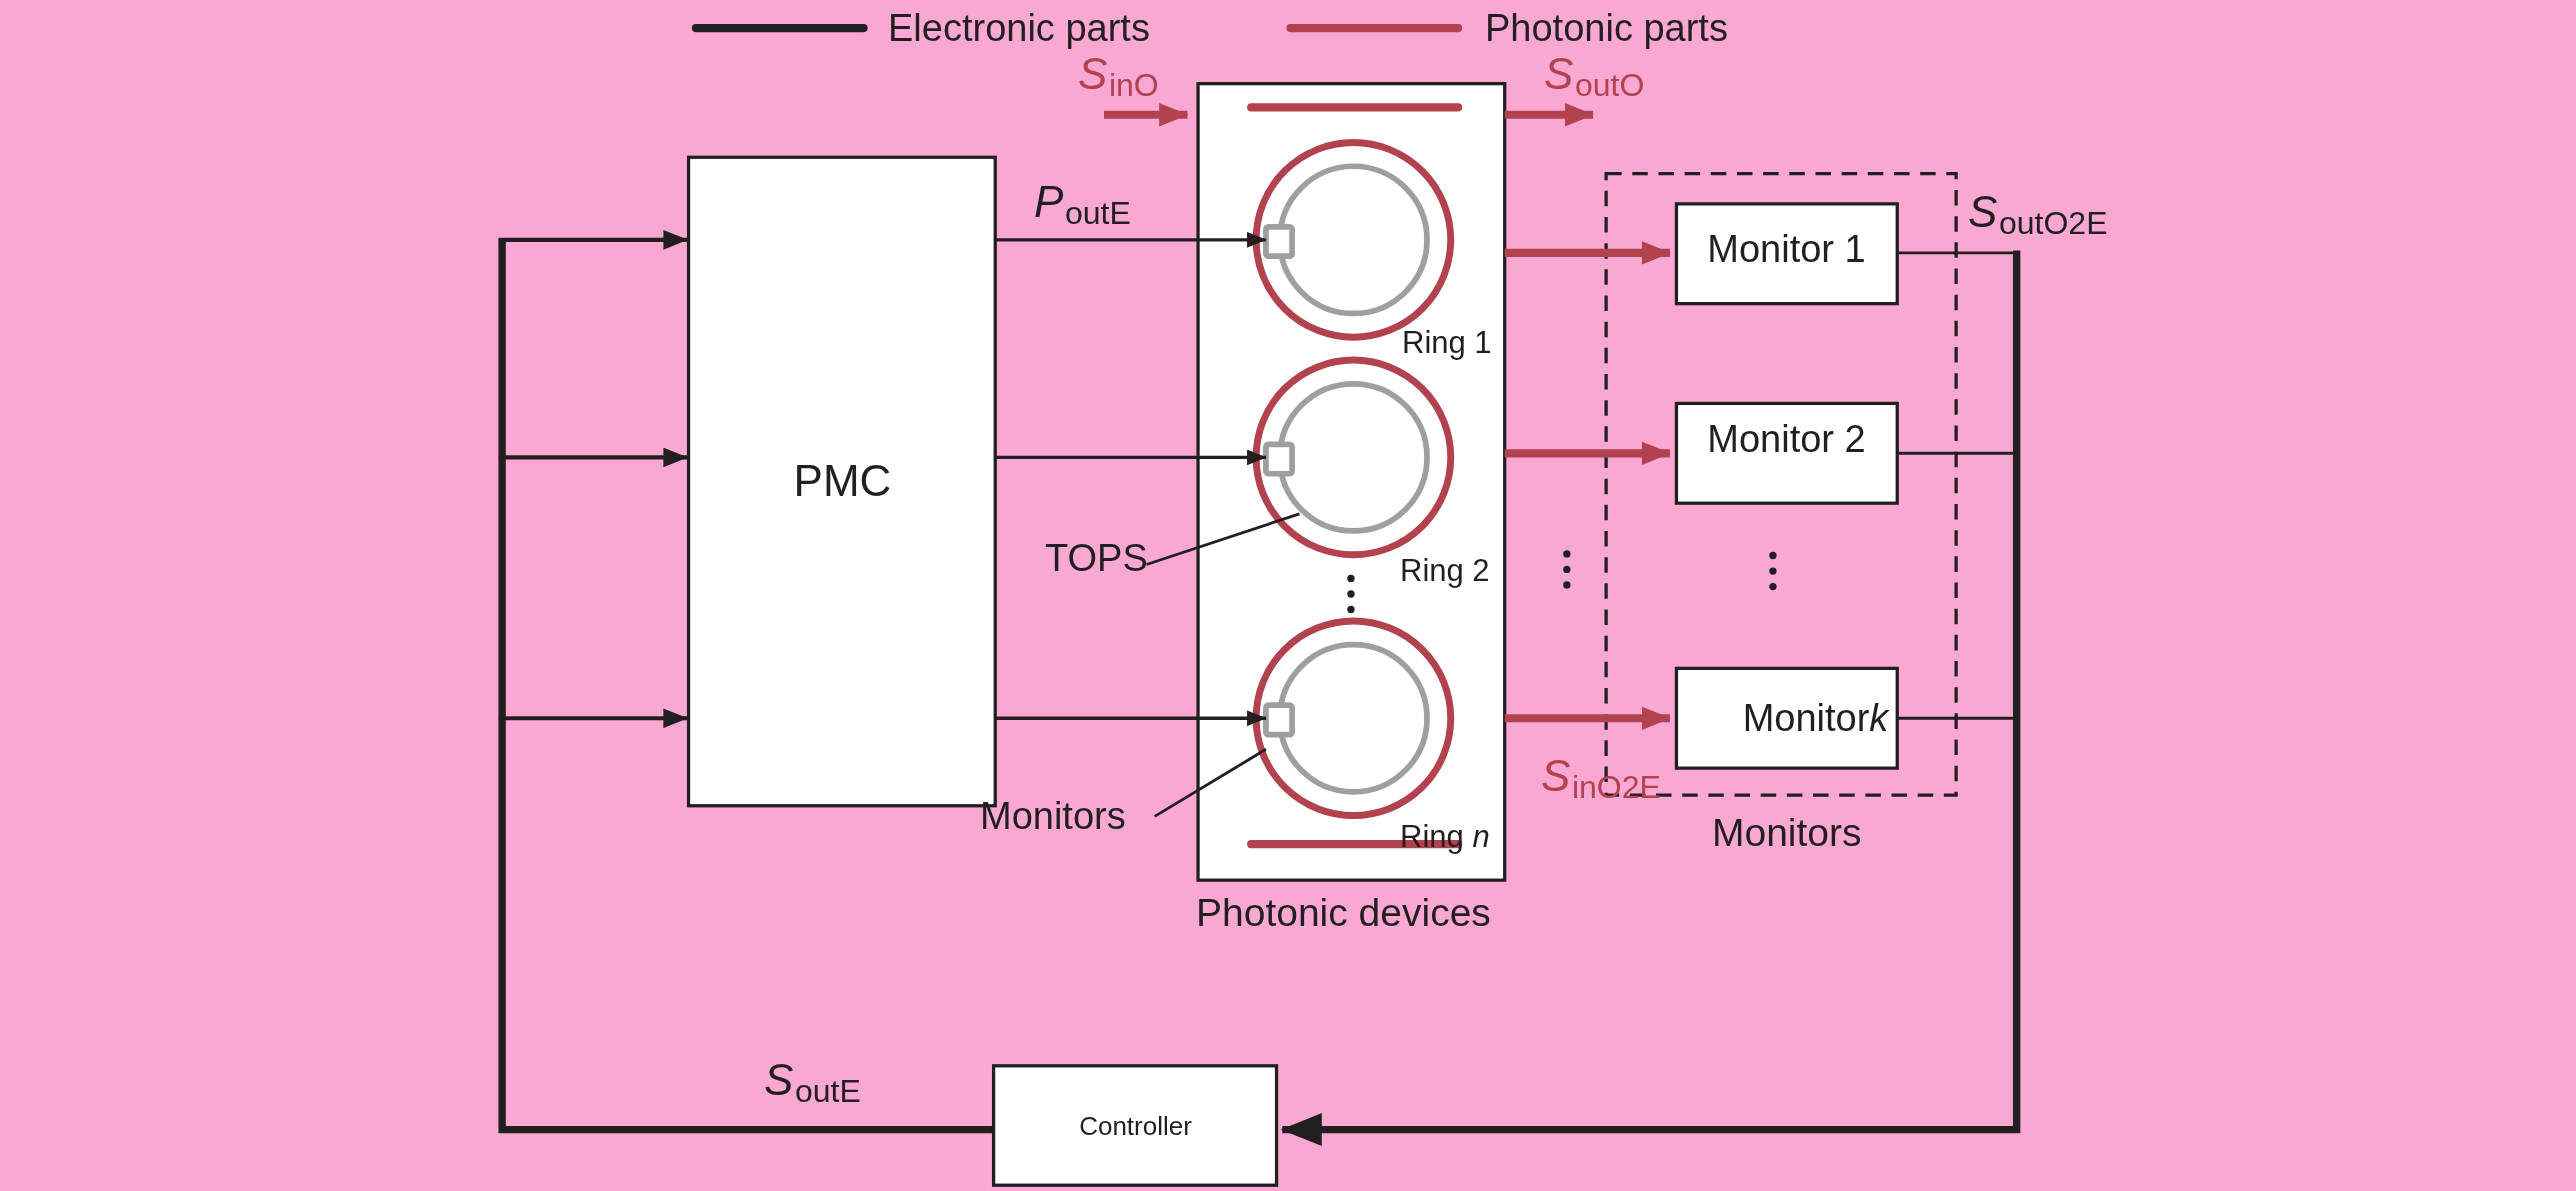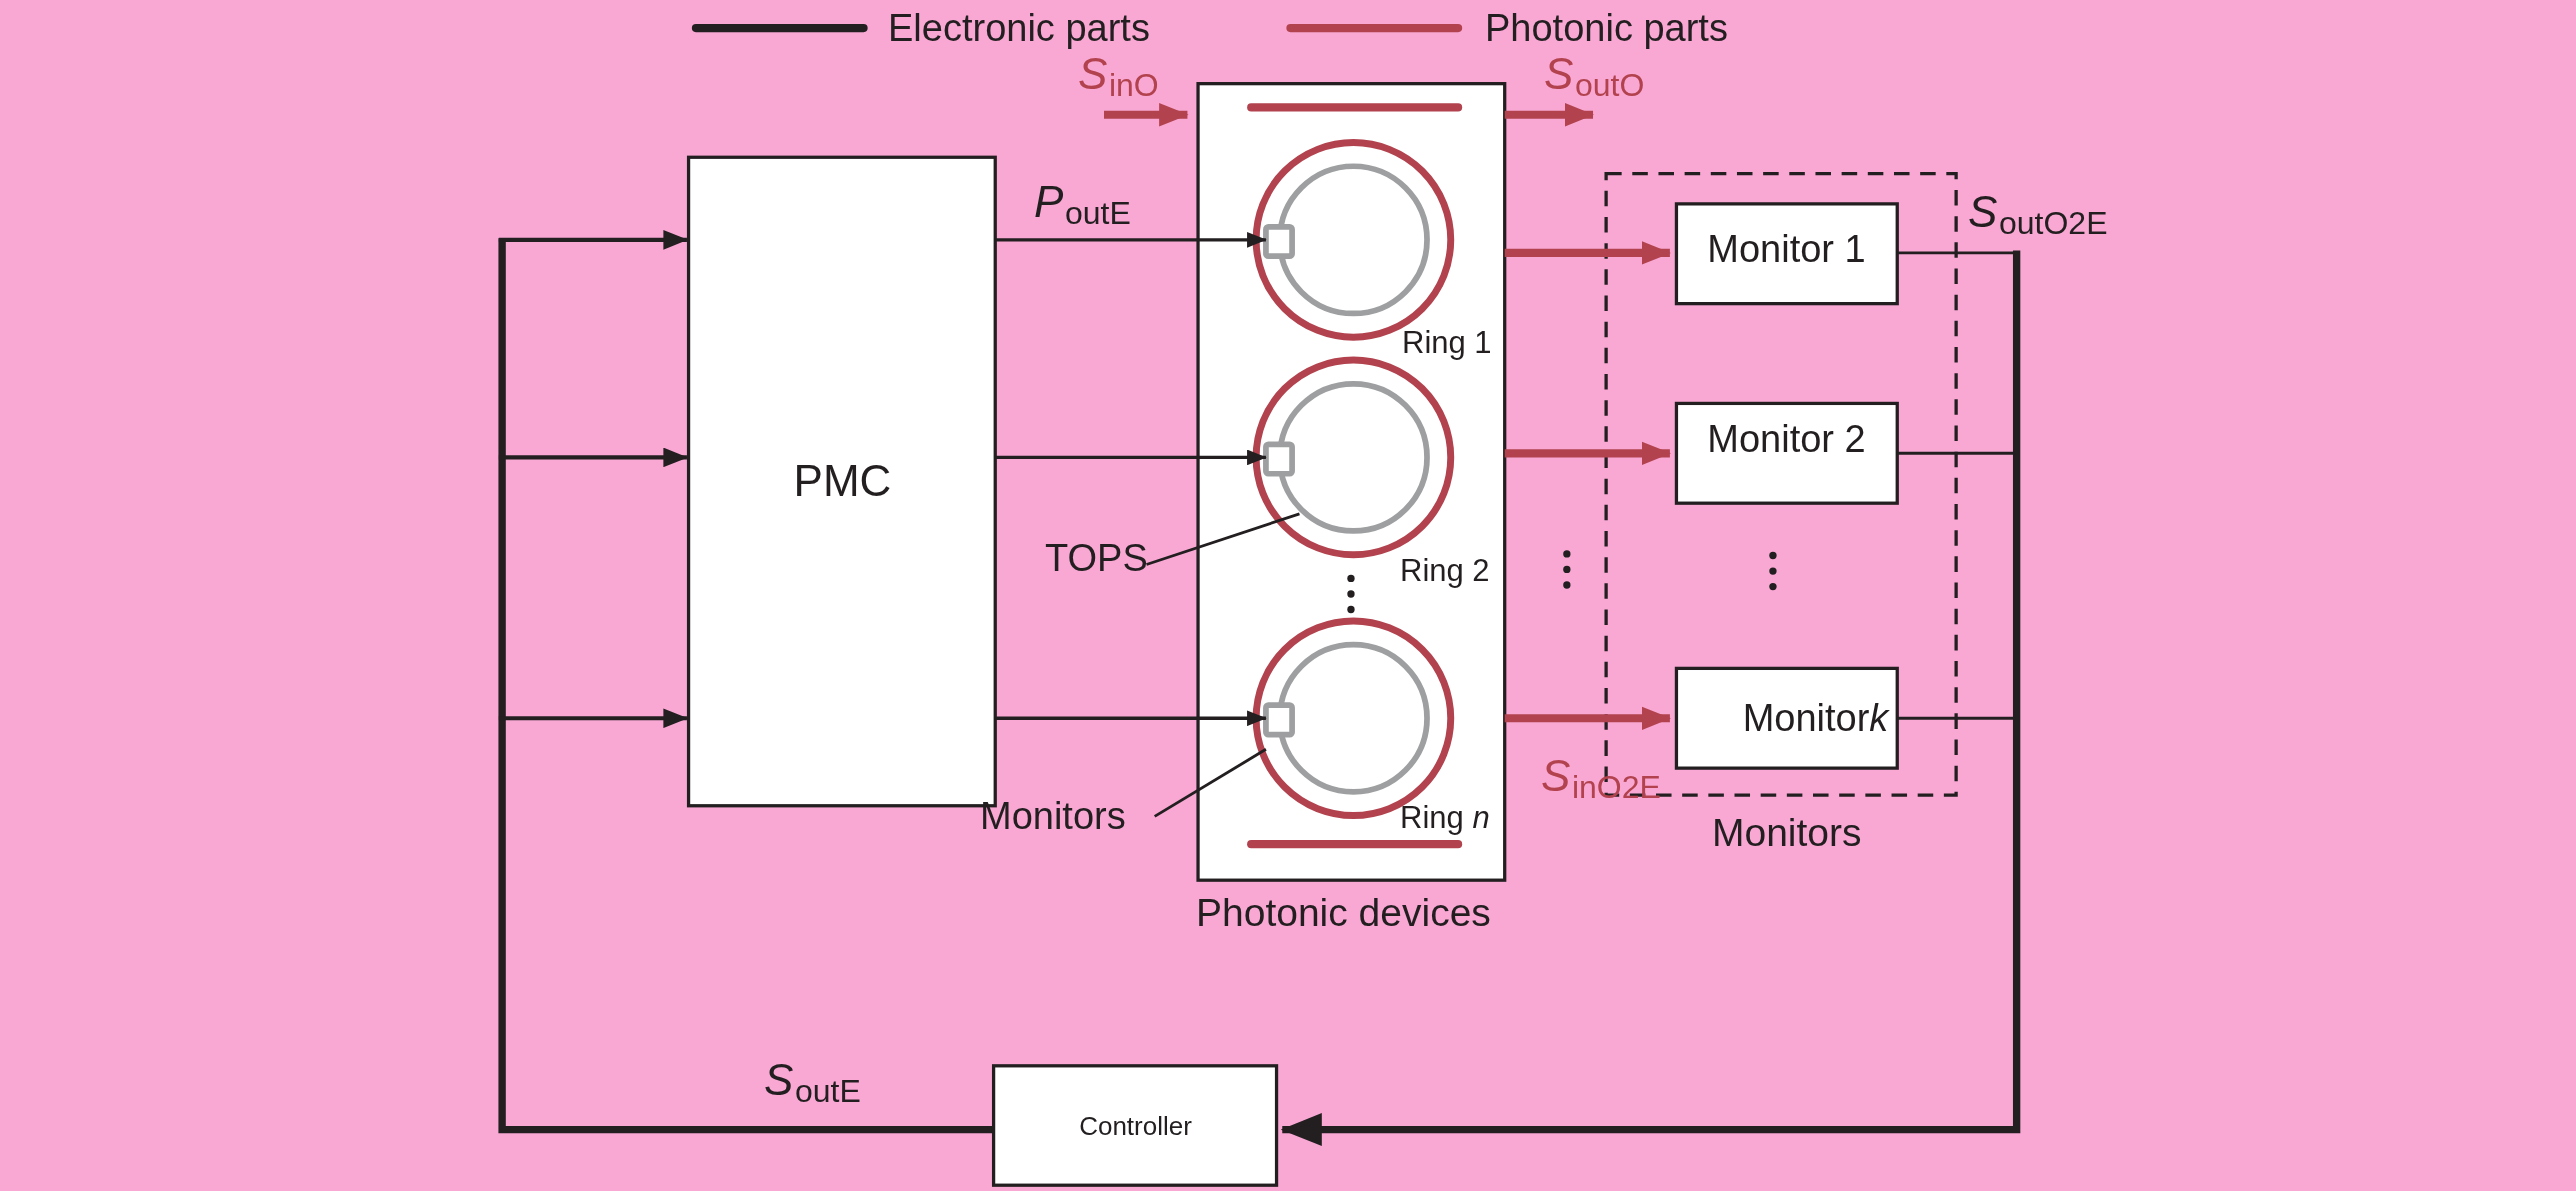--- a/index.html
+++ b/index.html
@@ -148,21 +148,21 @@
   <div class="boxlbl mon-lbl" style="left:1676px;top:204px;width:221px;height:89px;">Monitor 1</div>
   <div class="boxlbl mon-lbl" style="left:1676px;top:403px;width:221px;height:72px;">Monitor 2</div>
   <div class="boxlbl mon-lbl" style="left:1676px;top:668px;width:221px;height:100px;padding-left:29px;">
     <span>Monitor </span>
       <span class="ital">k</span>
   </div>
   <div class="boxlbl ctl-lbl" style="left:994px;top:1066px;width:283px;height:119px;">Controller</div>
 
   <div class="lbl ring-lbl" style="left:1402px;top:327px;">Ring 1</div>
   <div class="lbl ring-lbl" style="left:1400px;top:555px;">Ring 2</div>
-  <div class="lbl ring-lbl" style="left:1400px;top:802px;">
+  <div class="lbl ring-lbl" style="left:1400px;top:821px;">
     <span>Ring </span><span class="ital">n</span>
   </div>
 
   <div class="lbl callout" style="left:1045px;top:539px;">TOPS</div>
   <div class="lbl callout" style="left:980px;top:797px;">Monitors</div>
 
   <div class="lbl groupcap" style="left:1196px;top:893px;">Photonic devices</div>
   <div class="lbl groupcap" style="left:1712px;top:813px;">Monitors</div>
 
 </div>

